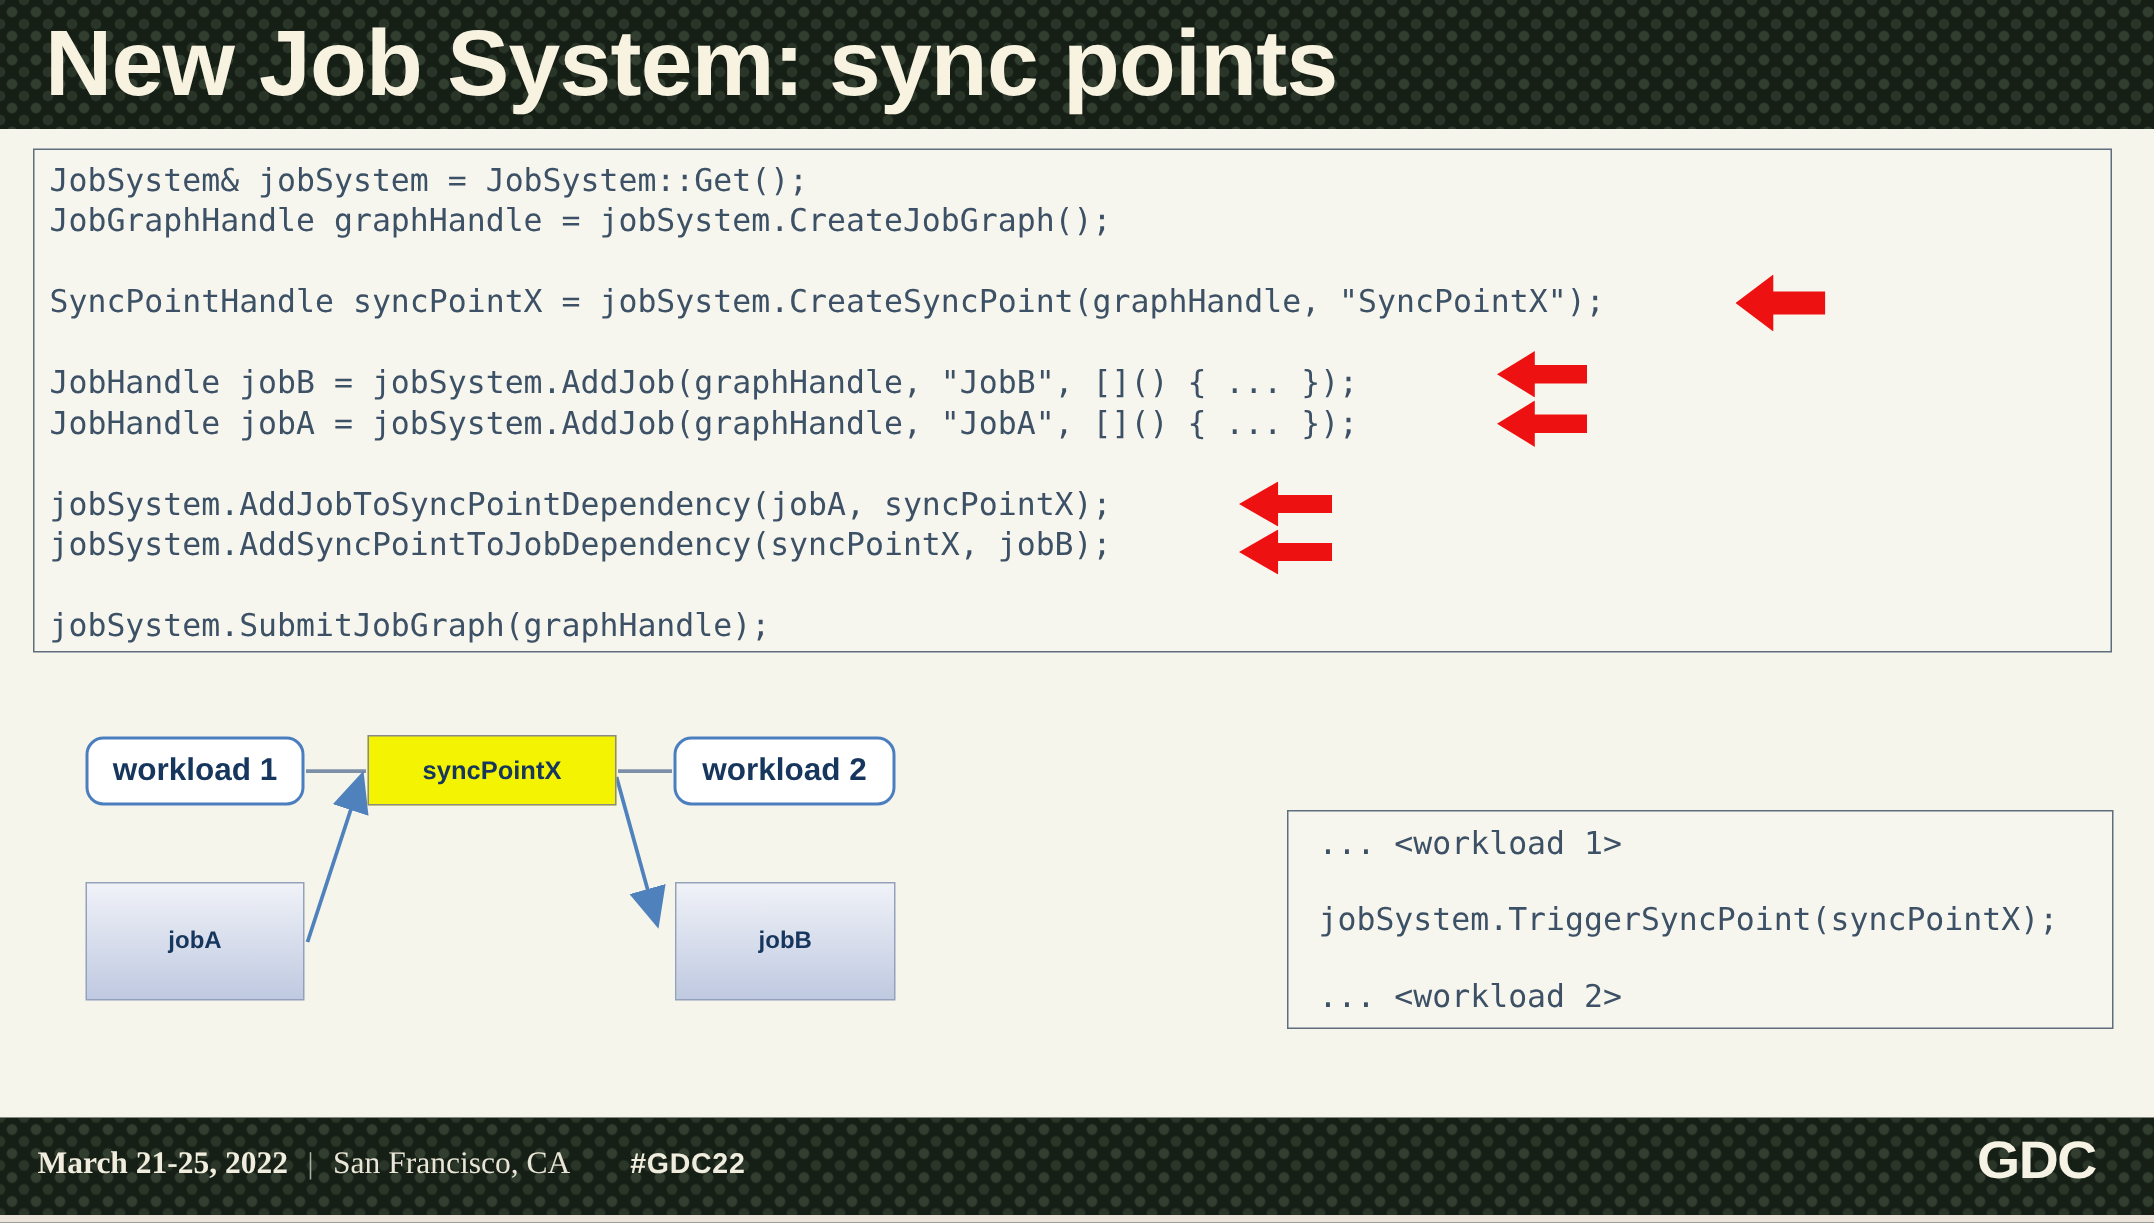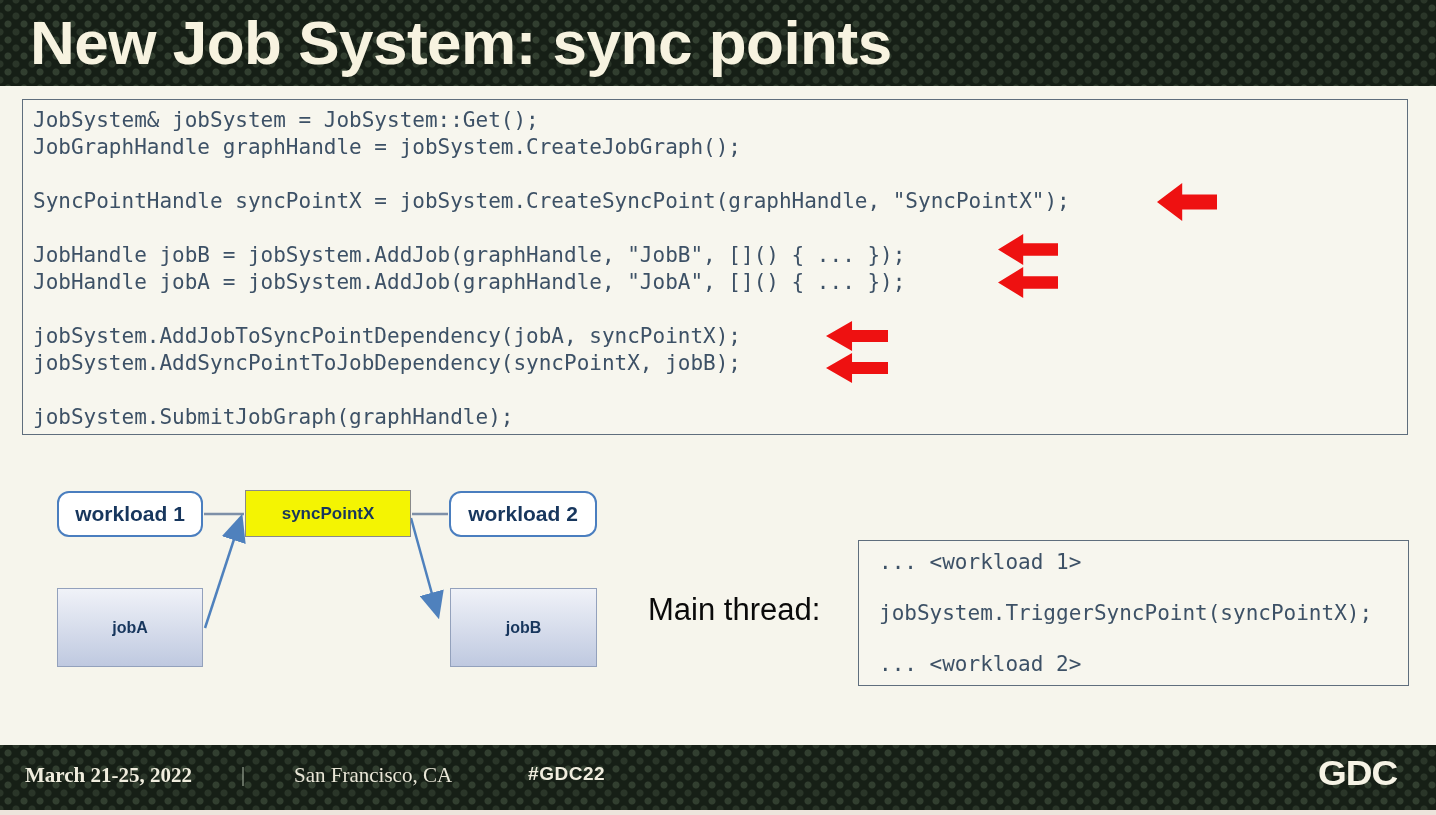--- a/index.html
+++ b/index.html
@@ -47,23 +47,22 @@
   }
   .dg-round { background:#ffffff; border:2px solid #4a7ebf; border-radius:12px; font-size:21px; font-weight:600; }
   .dg-sync  { background:#f4f402; border:1px solid #8a8a8a; font-size:17px; font-weight:600; }
   .dg-job   { background:linear-gradient(#f0f2f8,#bfc9e0); border:1px solid #93a1bc; font-size:16px; font-weight:bold; }
   .dg-svg   { position:absolute; left:0; top:480px; z-index:1; pointer-events:none; }
   
   .main-thread { position:absolute; left:648px; top:592px; font-size:31px; color:#0a0a0a; }
   
   .footer-bar { top:745px; height:65px; }
   .footer-content {
-    position:absolute; left:25px; top:763px; display:flex; align-items:flex-start;
+    position:absolute; left:25px; top:763px; display:flex; align-items:flex-end;
     color:#f0edde;
-    gap:36px;
   }
   .f-date { font-family:"Liberation Serif",serif; font-weight:bold; font-size:21px; }
   .f-sep  { margin:0 13px; color:#a8b2a2; font-size:20px; font-family:"Liberation Serif",serif; }
   .f-loc  { font-family:"Liberation Serif",serif; font-size:21px; color:#e9e6d7; }
   .f-tag  { margin-left:40px; font-weight:bold; font-size:19px; letter-spacing:0.5px; }
   .gdc-logo {
     position:absolute; left:1318px; top:753px;
     font-size:37px; font-weight:bold; letter-spacing:-1px;
     color:#f6f3e5; transform:scaleY(0.95);
   }
@@ -125,21 +124,20 @@
   <div class="dg-box dg-round" style="left:449px; top:491px; width:148px; height:46px;">
     <span>workload 2</span>
   </div>
   <div class="dg-box dg-job" style="left:450px; top:588px; width:147px; height:79px;">
     <span>jobB</span>
   </div>
   <div class="dg-box dg-job" style="left:57px; top:588px; width:146px; height:79px;">
     <span>jobA</span>
   </div>
 
-  <div class="main-thread">Main thread:</div>
 
   <div class="codebox thread-code">
     <div class="code-line">... &lt;workload 1&gt;</div>
     <div class="code-line"></div>
     <div class="code-line">jobSystem.TriggerSyncPoint(syncPointX);</div>
     <div class="code-line"></div>
     <div class="code-line">... &lt;workload 2&gt;</div>
   </div>
 
   <div class="bar footer-bar"></div>

